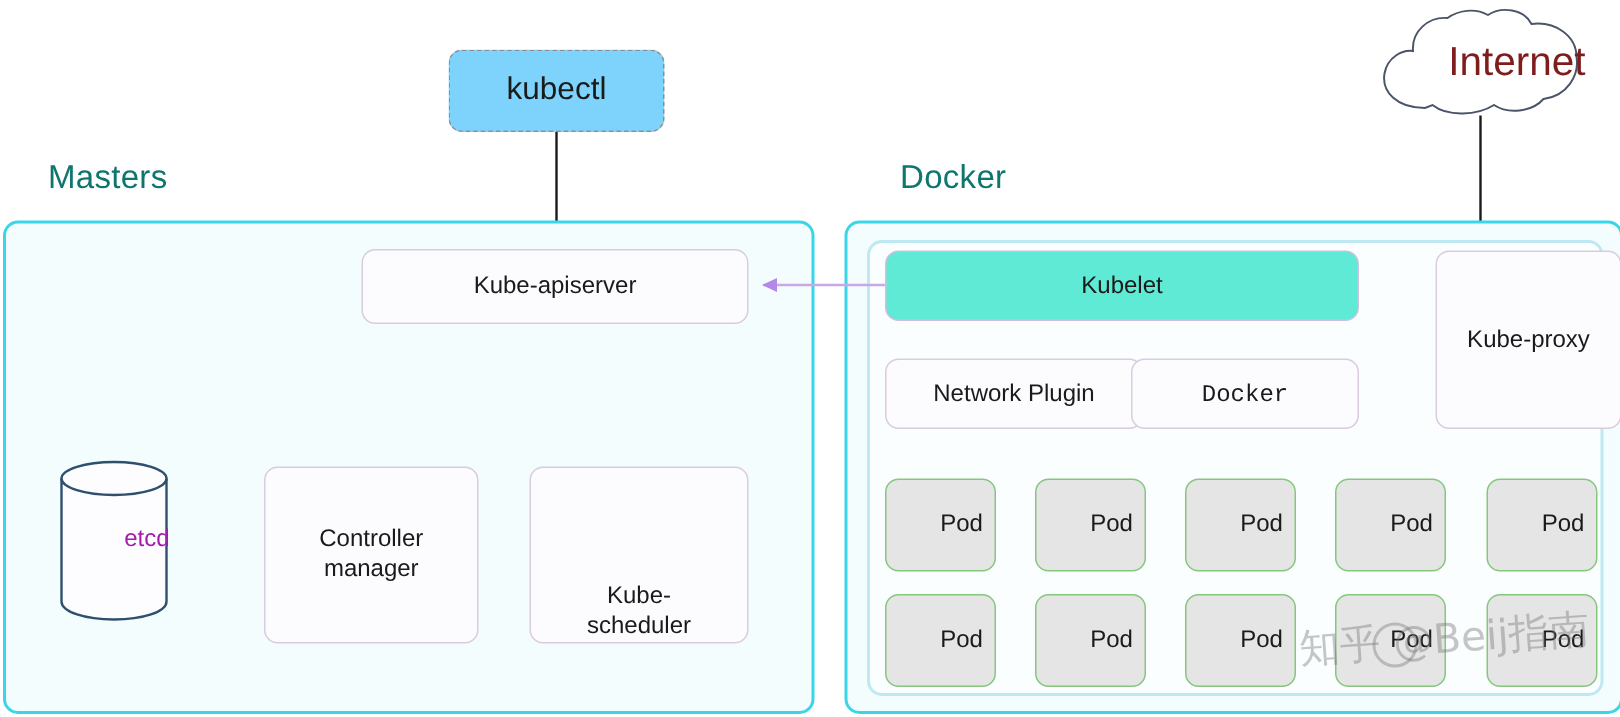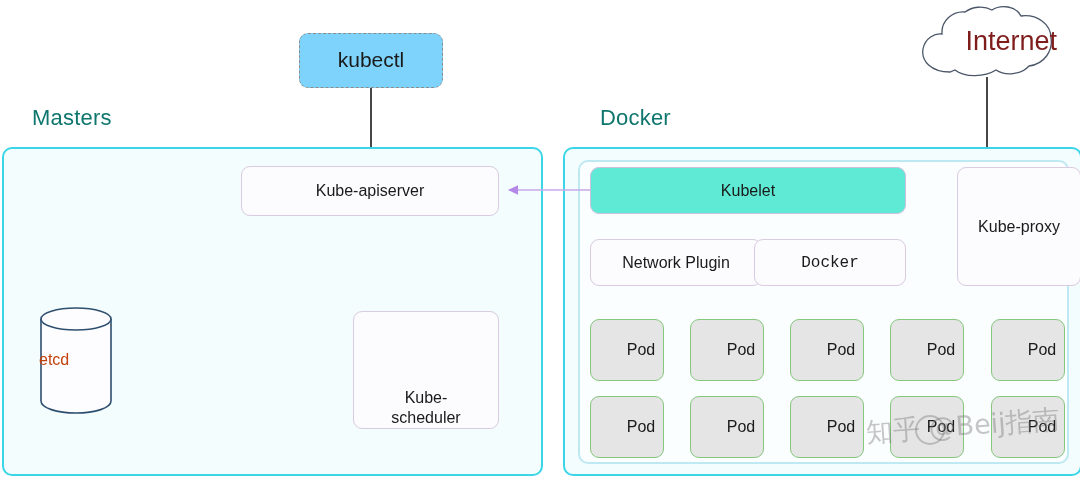--- a/index.html
+++ b/index.html
@@ -29,21 +29,21 @@
     box-sizing:border-box;z-index:5;
   }
   .n-plain{background:#fcfbfd;border:1.5px solid #d9cbe0;}
   .n-lav{background:#5eead4;border:1.5px solid #cdbfe0;}
   .n-green{background:#e5e5e5;border:1.5px solid #86c77e;padding-left:28px;}
   .n-dashed{background:#7dd3fc;border:1.6px dashed #8c8c8c;font-size:21px;text-align:right;}
 
   .cyl{position:absolute;z-index:5;}
   .cyl .cyl-label{
     position:absolute;left:0;right:0;top:50%;transform:translateY(-50%);
-    text-align:left;font-size:16px;color:#c2410c;
+    text-align:right;font-size:16px;color:#a21caf;
   }
 
   .cloud{position:absolute;z-index:5;}
   .cloud .cloud-label{
     position:absolute;left:0;right:0;top:50%;transform:translateY(-52%);
     text-align:right;font-size:27px;color:#7f1d1d;
   }
 
   .watermark{
     position:absolute;z-index:8;pointer-events:none;
@@ -118,20 +118,24 @@
   <div class="node n-plain" style="left:241px;top:166px;width:258px;height:50px;">Kube-apiserver</div>
 
   <div class="cyl" style="left:39px;top:305px;width:74px;height:110px;">
     <svg width="74" height="110" viewBox="0 0 74 110" xmlns="http://www.w3.org/2000/svg">
       <path d="M2,14 L2,96 C2,103 18,108 37,108 C56,108 72,103 72,96 L72,14" fill="#fdfdff" stroke="#2f4f6f" stroke-width="1.6"></path>
       <ellipse cx="37" cy="14" rx="35" ry="11" fill="#fdfdff" stroke="#2f4f6f" stroke-width="1.6"></ellipse>
     </svg>
     <div class="cyl-label">etcd</div>
   </div>
 
+  <div class="node n-plain" style="left:176px;top:311px;width:143px;height:118px;flex-direction:column;">
+    <span>Controller</span>
+    <span>manager</span>
+  </div>
 
   <div class="node n-plain" style="left:353px;top:311px;width:146px;height:118px;flex-direction:column;justify-content:flex-end;">
     <span>Kube-</span>
     <span>scheduler</span>
   </div>
 
   <div class="node n-lav" style="left:590px;top:167px;width:316px;height:47px;">Kubelet</div>
 
   <div class="node n-plain" style="left:590px;top:239px;width:172px;height:47px;">Network Plugin</div>
 

